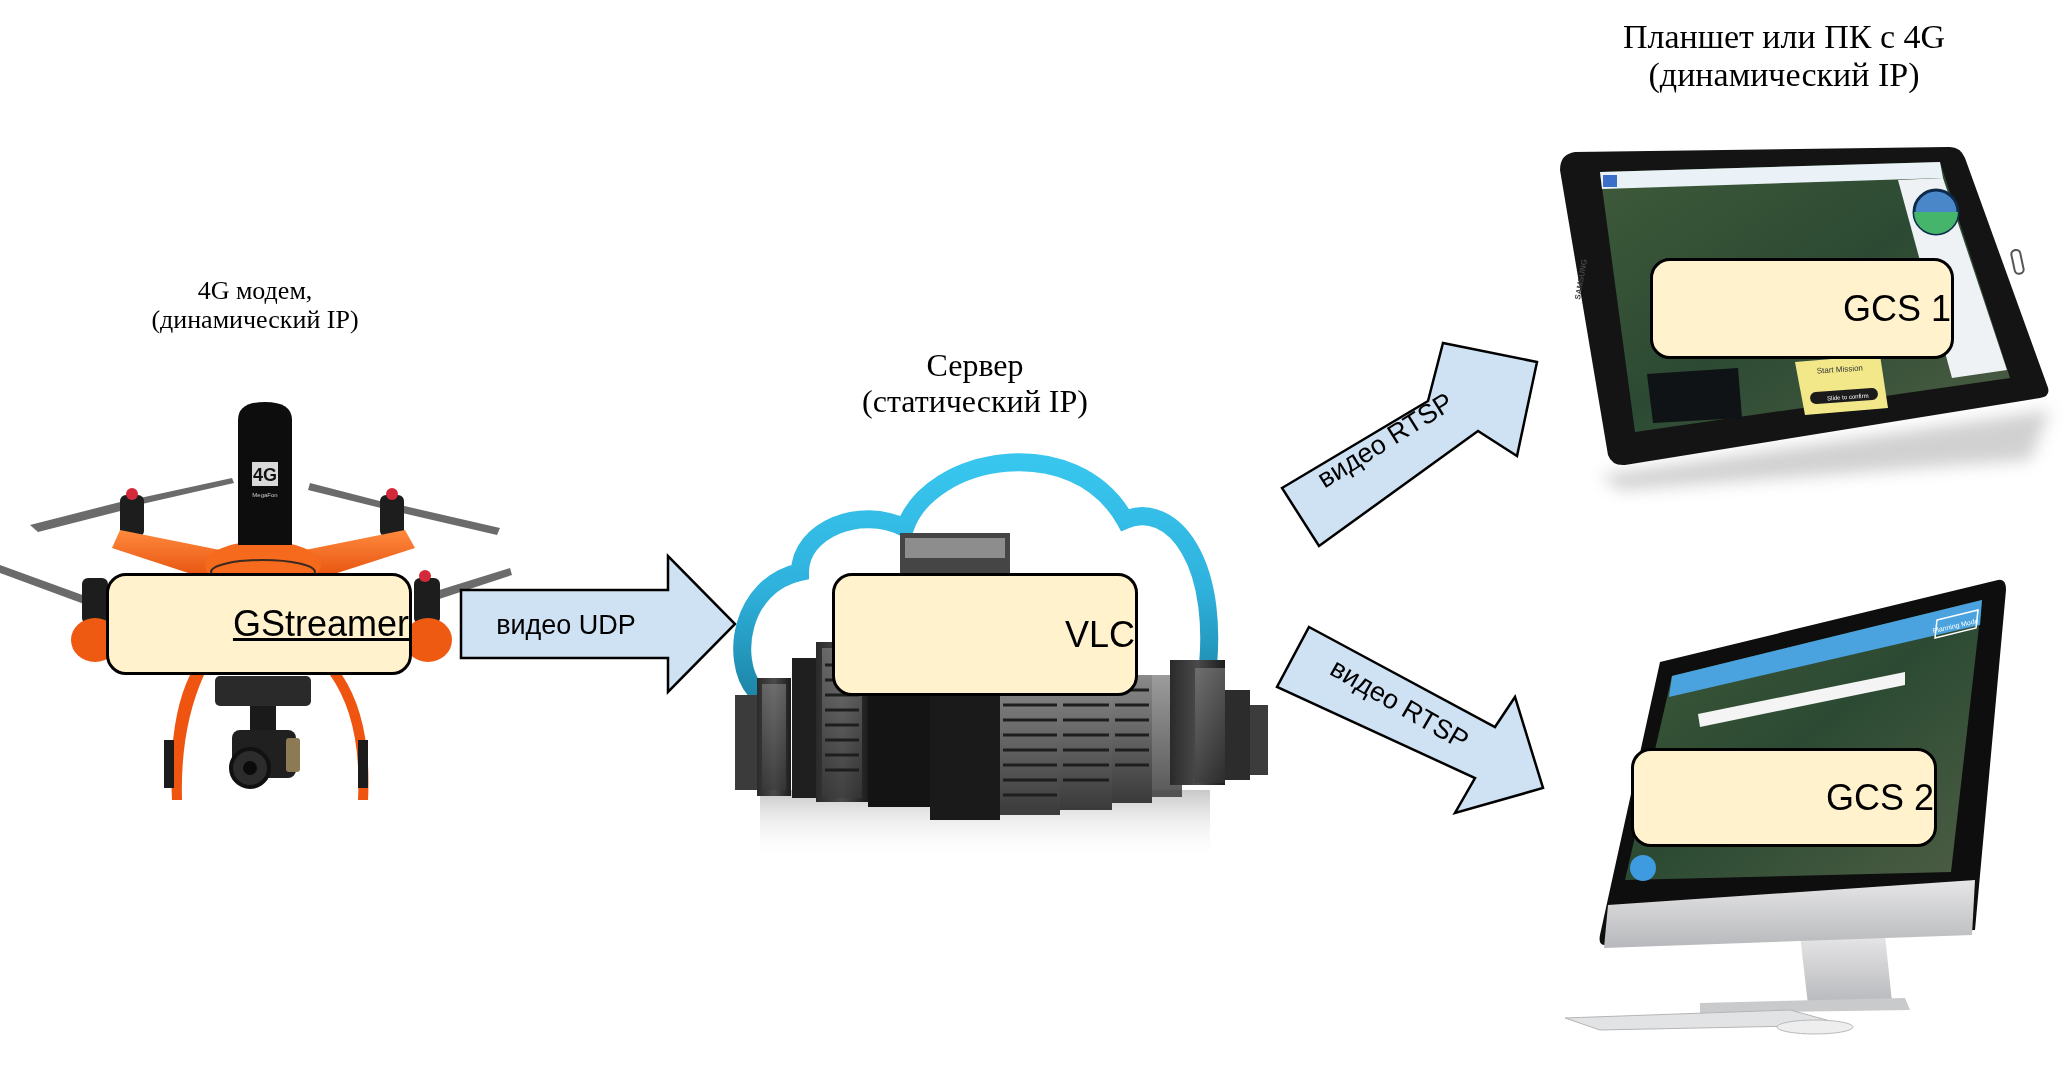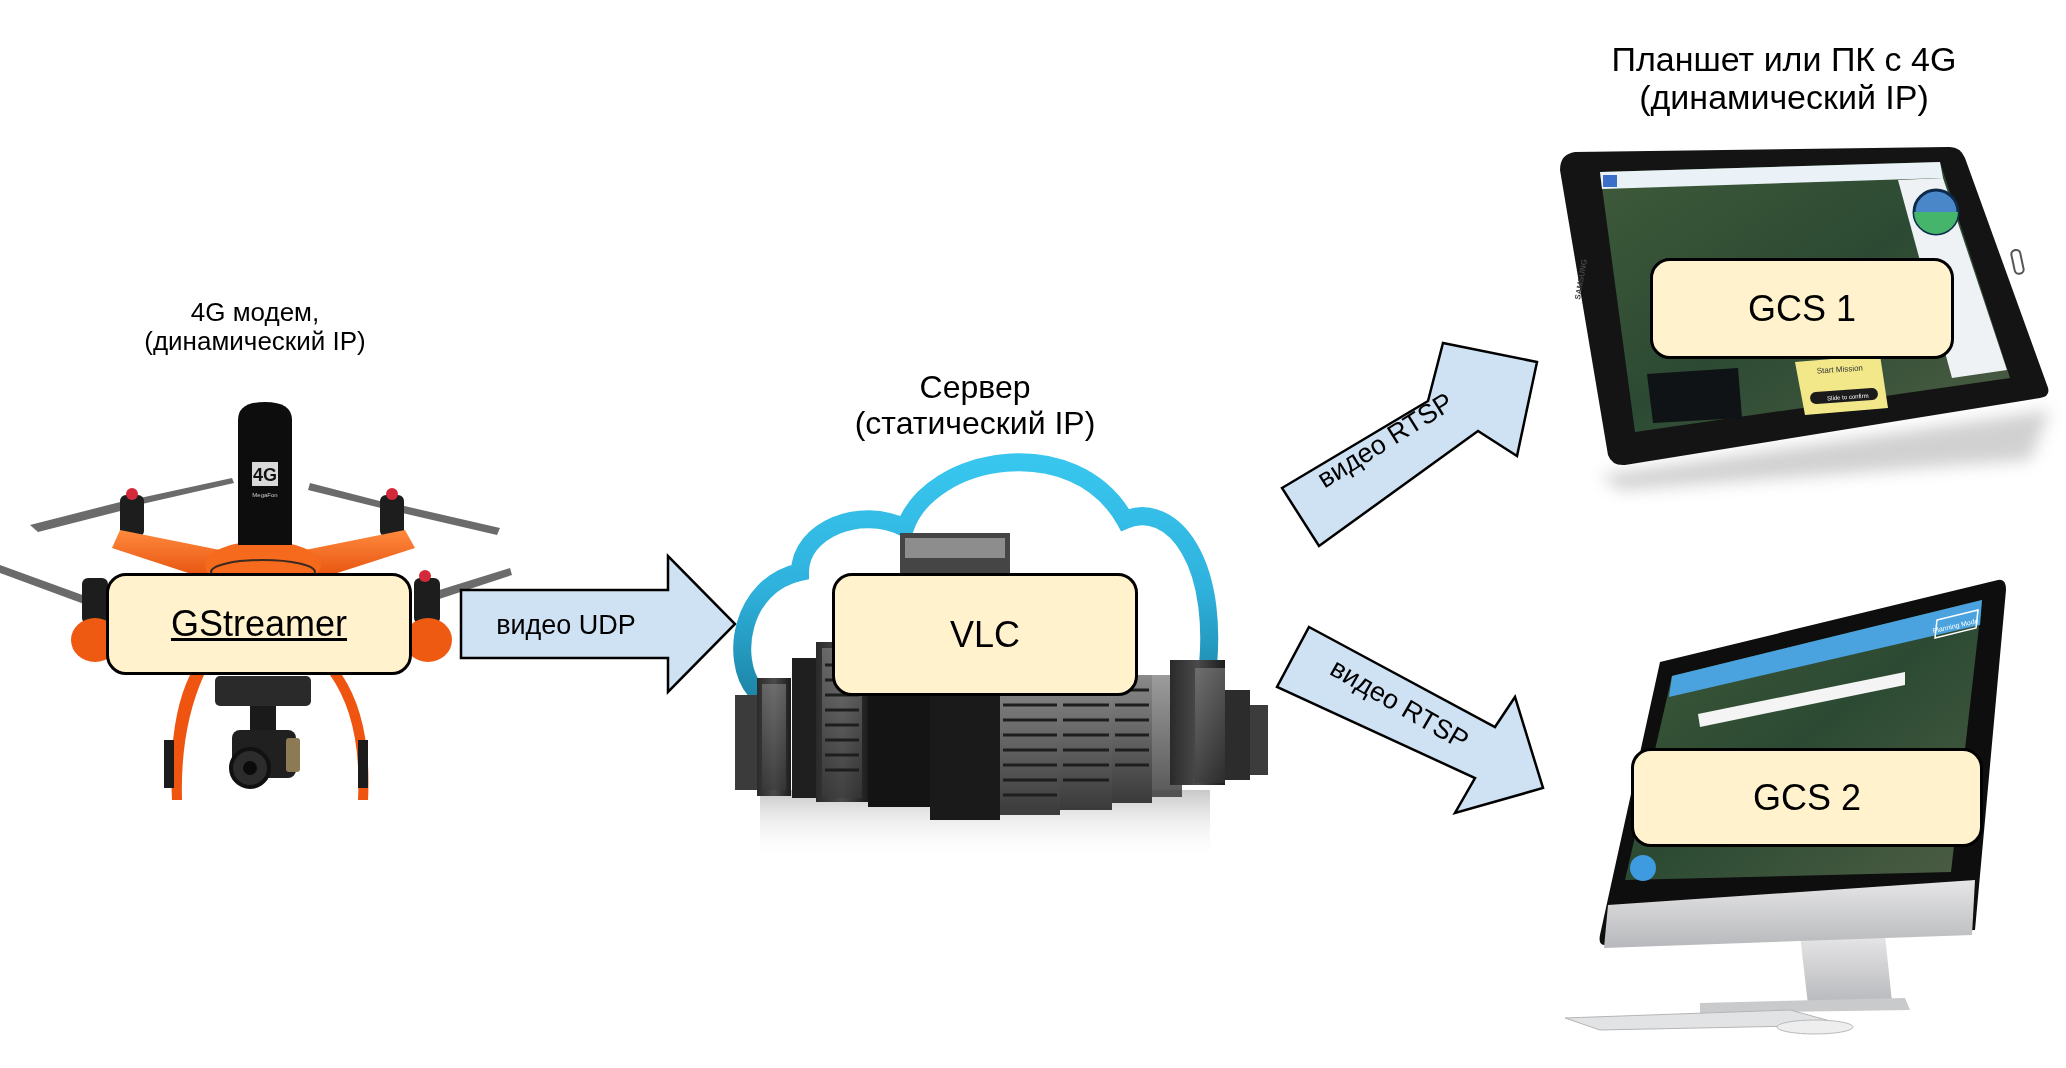--- a/index.html
+++ b/index.html
@@ -1,24 +1,24 @@
 <!DOCTYPE html>
 <html><head>
 <meta charset="utf-8">
 <style>
   html, body { margin: 0; padding: 0; background: #ffffff; }
   body { width: 2066px; height: 1068px; position: relative; overflow: hidden;
          font-family: "Liberation Sans", sans-serif; color: #000; }
   svg.stage { position: absolute; left: 0; top: 0; }
   .lbl { position: absolute; text-align: center; line-height: 1.12; color: #000;
-         font-family: Liberation Sans, sans-serif; white-space: nowrap; margin-top: 22px; }
+         font-family: Liberation Serif, serif; white-space: nowrap; }
   .lbl span { display: block; }
   .node { position: absolute; box-sizing: border-box; background: #fff2cc;
           border: 3px solid #000; border-radius: 20px;
-          display: flex; align-items: center; justify-content: center;
+          display: flex; align-items: center; justify-content: flex-end;
           font-family: "Liberation Sans", sans-serif; font-size: 36px; color: #000; }
   .arrow-text { font-family: "Liberation Sans", sans-serif; font-size: 27px; fill: #000; }
 </style>
 </head>
 <body>
 
 <svg class="stage" width="2066" height="1068" viewBox="0 0 2066 1068">
   <defs>
     <linearGradient id="cloudGrad" x1="0" y1="0" x2="0" y2="1">
       <stop offset="0" stop-color="#38c6ee"></stop>
@@ -239,15 +239,15 @@
 </div>
 
 <div class="node" style="left:832px; top:573px; width:306px; height:123px;">
   <span>VLC</span>
 </div>
 
 <div class="node" style="left:1650px; top:258px; width:304px; height:101px;">
   <span>GCS 1</span>
 </div>
 
-<div class="node" style="left:1631px; top:748px; width:352px; height:99px;">
+<div class="node" style="left:1631px; top:748px; width:306px; height:99px;">
   <span>GCS 2</span>
 </div>
 
 </body></html>

